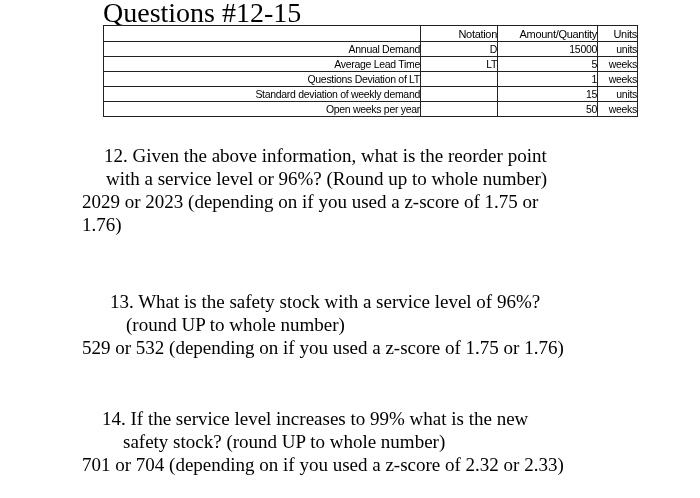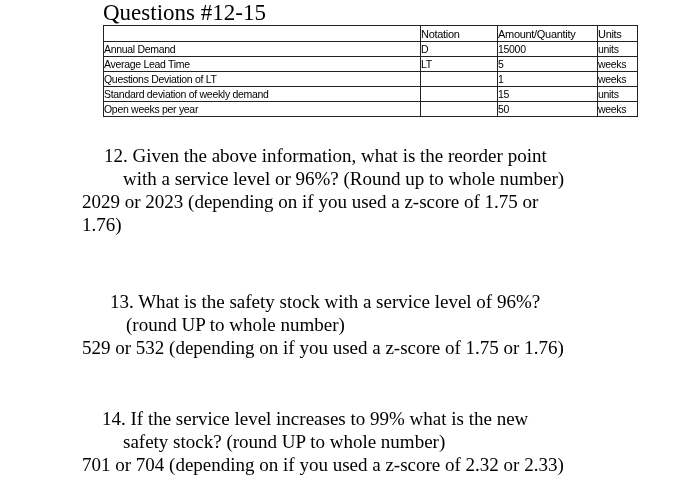--- a/index.html
+++ b/index.html
@@ -1,28 +1,28 @@
 <!DOCTYPE html>
 <html><head>
   <meta charset="utf-8">
   <style>
     html, body { margin: 0; padding: 0; background: #ffffff; }
     body { width: 700px; height: 498px; position: relative; overflow: hidden; color: #000; }
     .title {
       position: absolute; left: 103px; top: 2px;
-      font-family: "Liberation Serif", serif; font-size: 23px; line-height: 22px;
+      font-family: "Liberation Serif", serif; font-size: 28px; line-height: 22px;
     }
     table.data {
       position: absolute; left: 103px; top: 25px;
       border-collapse: collapse;
       font-family: "Liberation Sans", sans-serif; font-size: 10.5px; letter-spacing: -0.3px;
     }
     table.data td, table.data th {
       border: 1px solid #222; padding: 0; height: 14px; line-height: 14px;
-      text-align: left; font-weight: normal; white-space: nowrap;
+      text-align: right; font-weight: normal; white-space: nowrap;
     }
     table.data th { height: 15px; font-size: 11px; }
     .c-label { width: 316px; }
     .c-not { width: 76px; }
     .c-amt { width: 99px; }
     .c-unit { width: 39px; }
     .q {
       position: absolute; font-family: "Liberation Serif", serif; font-size: 19px; line-height: 20px;
       white-space: nowrap;
     }
@@ -69,21 +69,21 @@
     <td>Open weeks per year</td>
     <td></td>
     <td>50</td>
     <td>weeks</td>
   </tr>
 </tbody>
   </table>
 
 <div class="q" style="left:0;top:0;">
   <span class="ln" style="left:104px;top:146px;">12. Given the above information, what is the reorder point</span>
-  <span class="ln" style="left:123px;top:169px;">with a service level or 96%? (Round up to whole number)</span>
+  <span class="ln" style="left:106px;top:169px;">with a service level or 96%? (Round up to whole number)</span>
   <span class="ln" style="left:82px;top:192px;">2029 or 2023 (depending on if you used a z-score of 1.75 or</span>
   <span class="ln" style="left:82px;top:215px;">1.76)</span>
 </div>
 
 <div class="q" style="left:0;top:0;">
   <span class="ln" style="left:110px;top:292px;">13. What is the safety stock with a service level of 96%?</span>
   <span class="ln" style="left:126px;top:315px;">(round UP to whole number)</span>
   <span class="ln" style="left:82px;top:338px;">529 or 532 (depending on if you used a z-score of 1.75 or 1.76)</span>
 </div>
 

